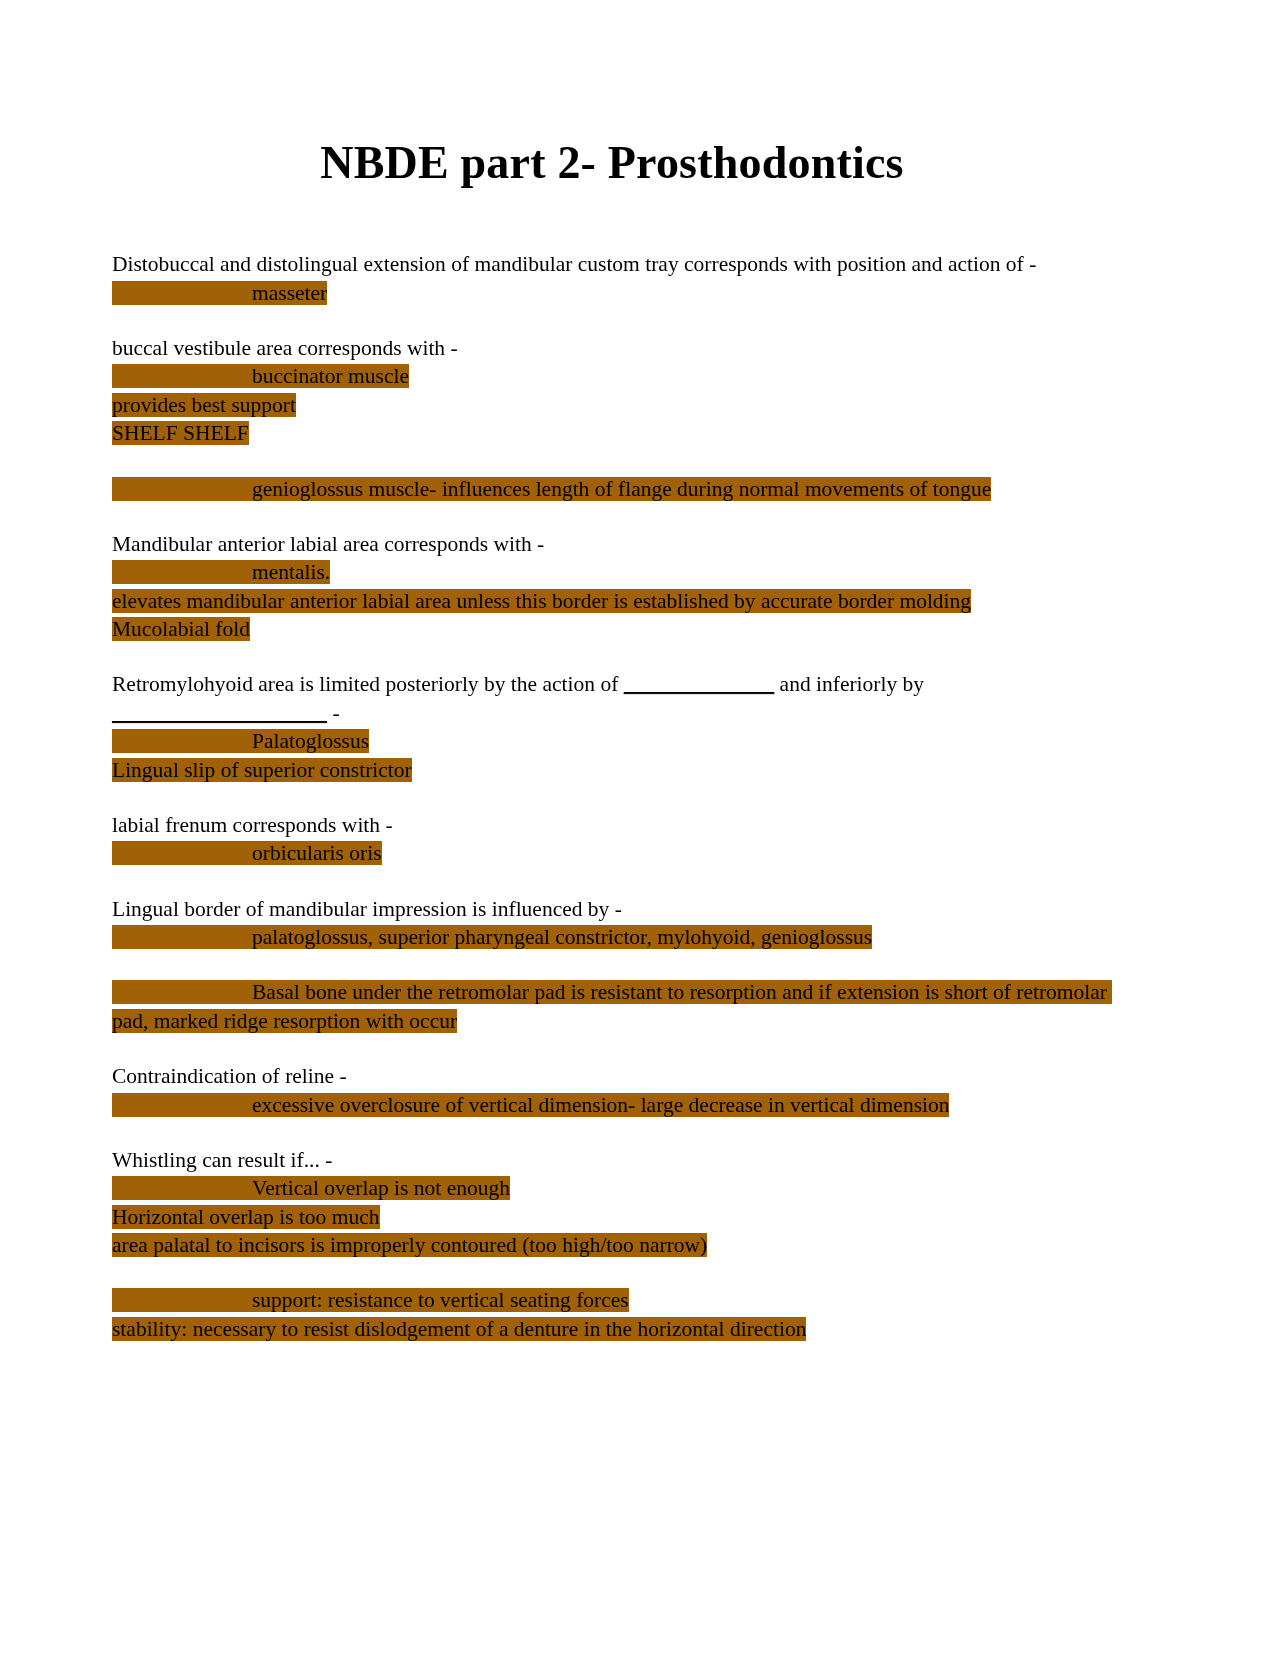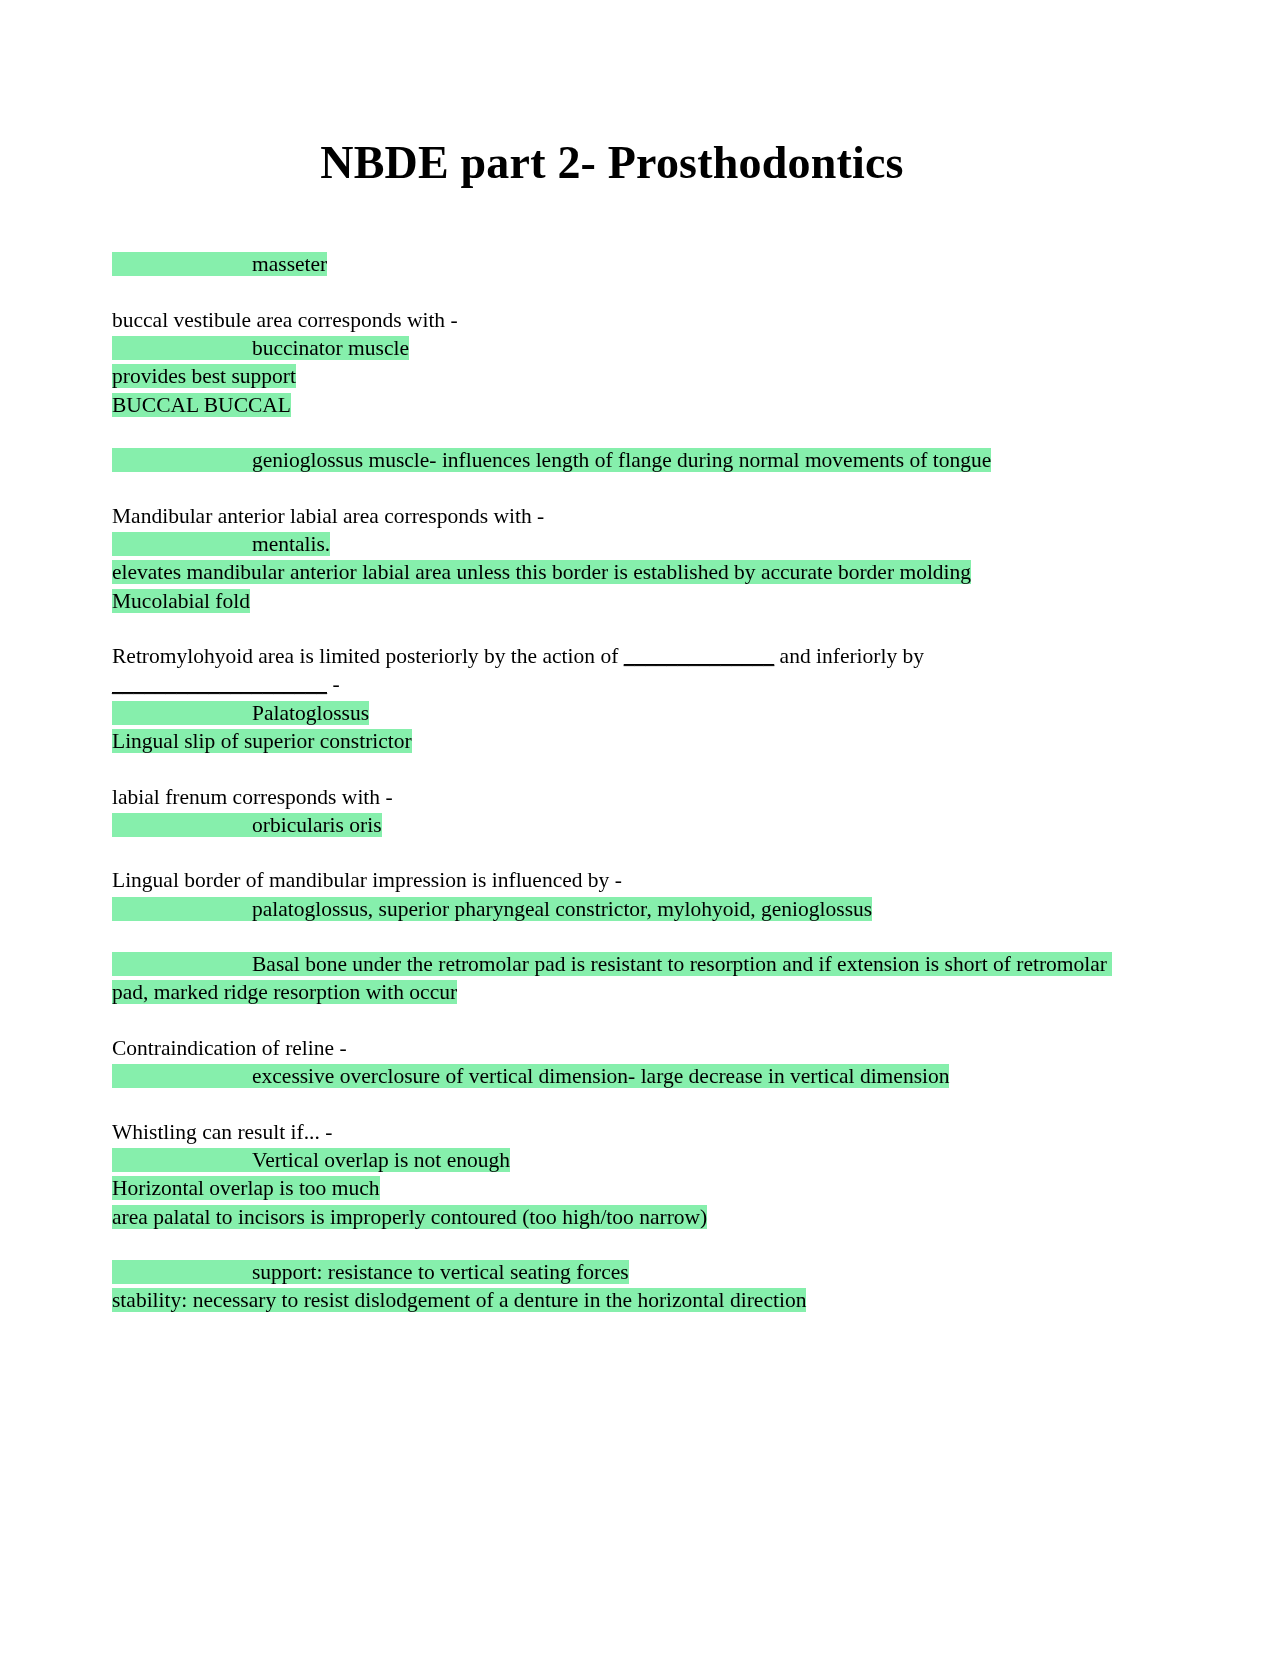--- a/index.html
+++ b/index.html
@@ -48,48 +48,49 @@
     line-height: 1.32;
     white-space: pre-wrap;
     word-wrap: break-word;
     margin: 0;
   }
   
   .line.hl {
     display: block;
   }
   .line.hl > .hlspan {
-    background-color: #86efac;
+    background-color: #a16207;
     box-decoration-break: clone;
     -webkit-box-decoration-break: clone;
   }
   .tab {
     display: inline-block;
     width: 140px;
   }
   .blank {
     text-decoration: underline;
     text-decoration-thickness: 1px;
   }
 </style>
 </head>
 <body>
 
 <div class="page">
   <div class="doc-body">
     <h1 class="doc-title">NBDE part 2- Prosthodontics</h1>
     <div id="content">
         <div class="block">
+          <p class="line">Distobuccal and distolingual extension of mandibular custom tray corresponds with position and action of -</p>
           <p class="line hl"><span class="hlspan"><span class="tab"></span>masseter</span></p>
         </div>
         <div class="block">
           <p class="line">buccal vestibule area corresponds with -</p>
           <p class="line hl"><span class="hlspan"><span class="tab"></span>buccinator muscle</span></p>
           <p class="line hl"><span class="hlspan">provides best support</span></p>
-          <p class="line hl"><span class="hlspan">BUCCAL BUCCAL</span></p>
+          <p class="line hl"><span class="hlspan">SHELF SHELF</span></p>
         </div>
         <div class="block">
           <p class="line hl"><span class="hlspan"><span class="tab"></span>genioglossus muscle- influences length of flange during normal movements of tongue</span></p>
         </div>
         <div class="block">
           <p class="line">Mandibular anterior labial area corresponds with -</p>
           <p class="line hl"><span class="hlspan"><span class="tab"></span>mentalis.</span></p>
           <p class="line hl"><span class="hlspan">elevates mandibular anterior labial area unless this border is established by accurate border molding</span></p>
           <p class="line hl"><span class="hlspan">Mucolabial fold</span></p>
         </div>

